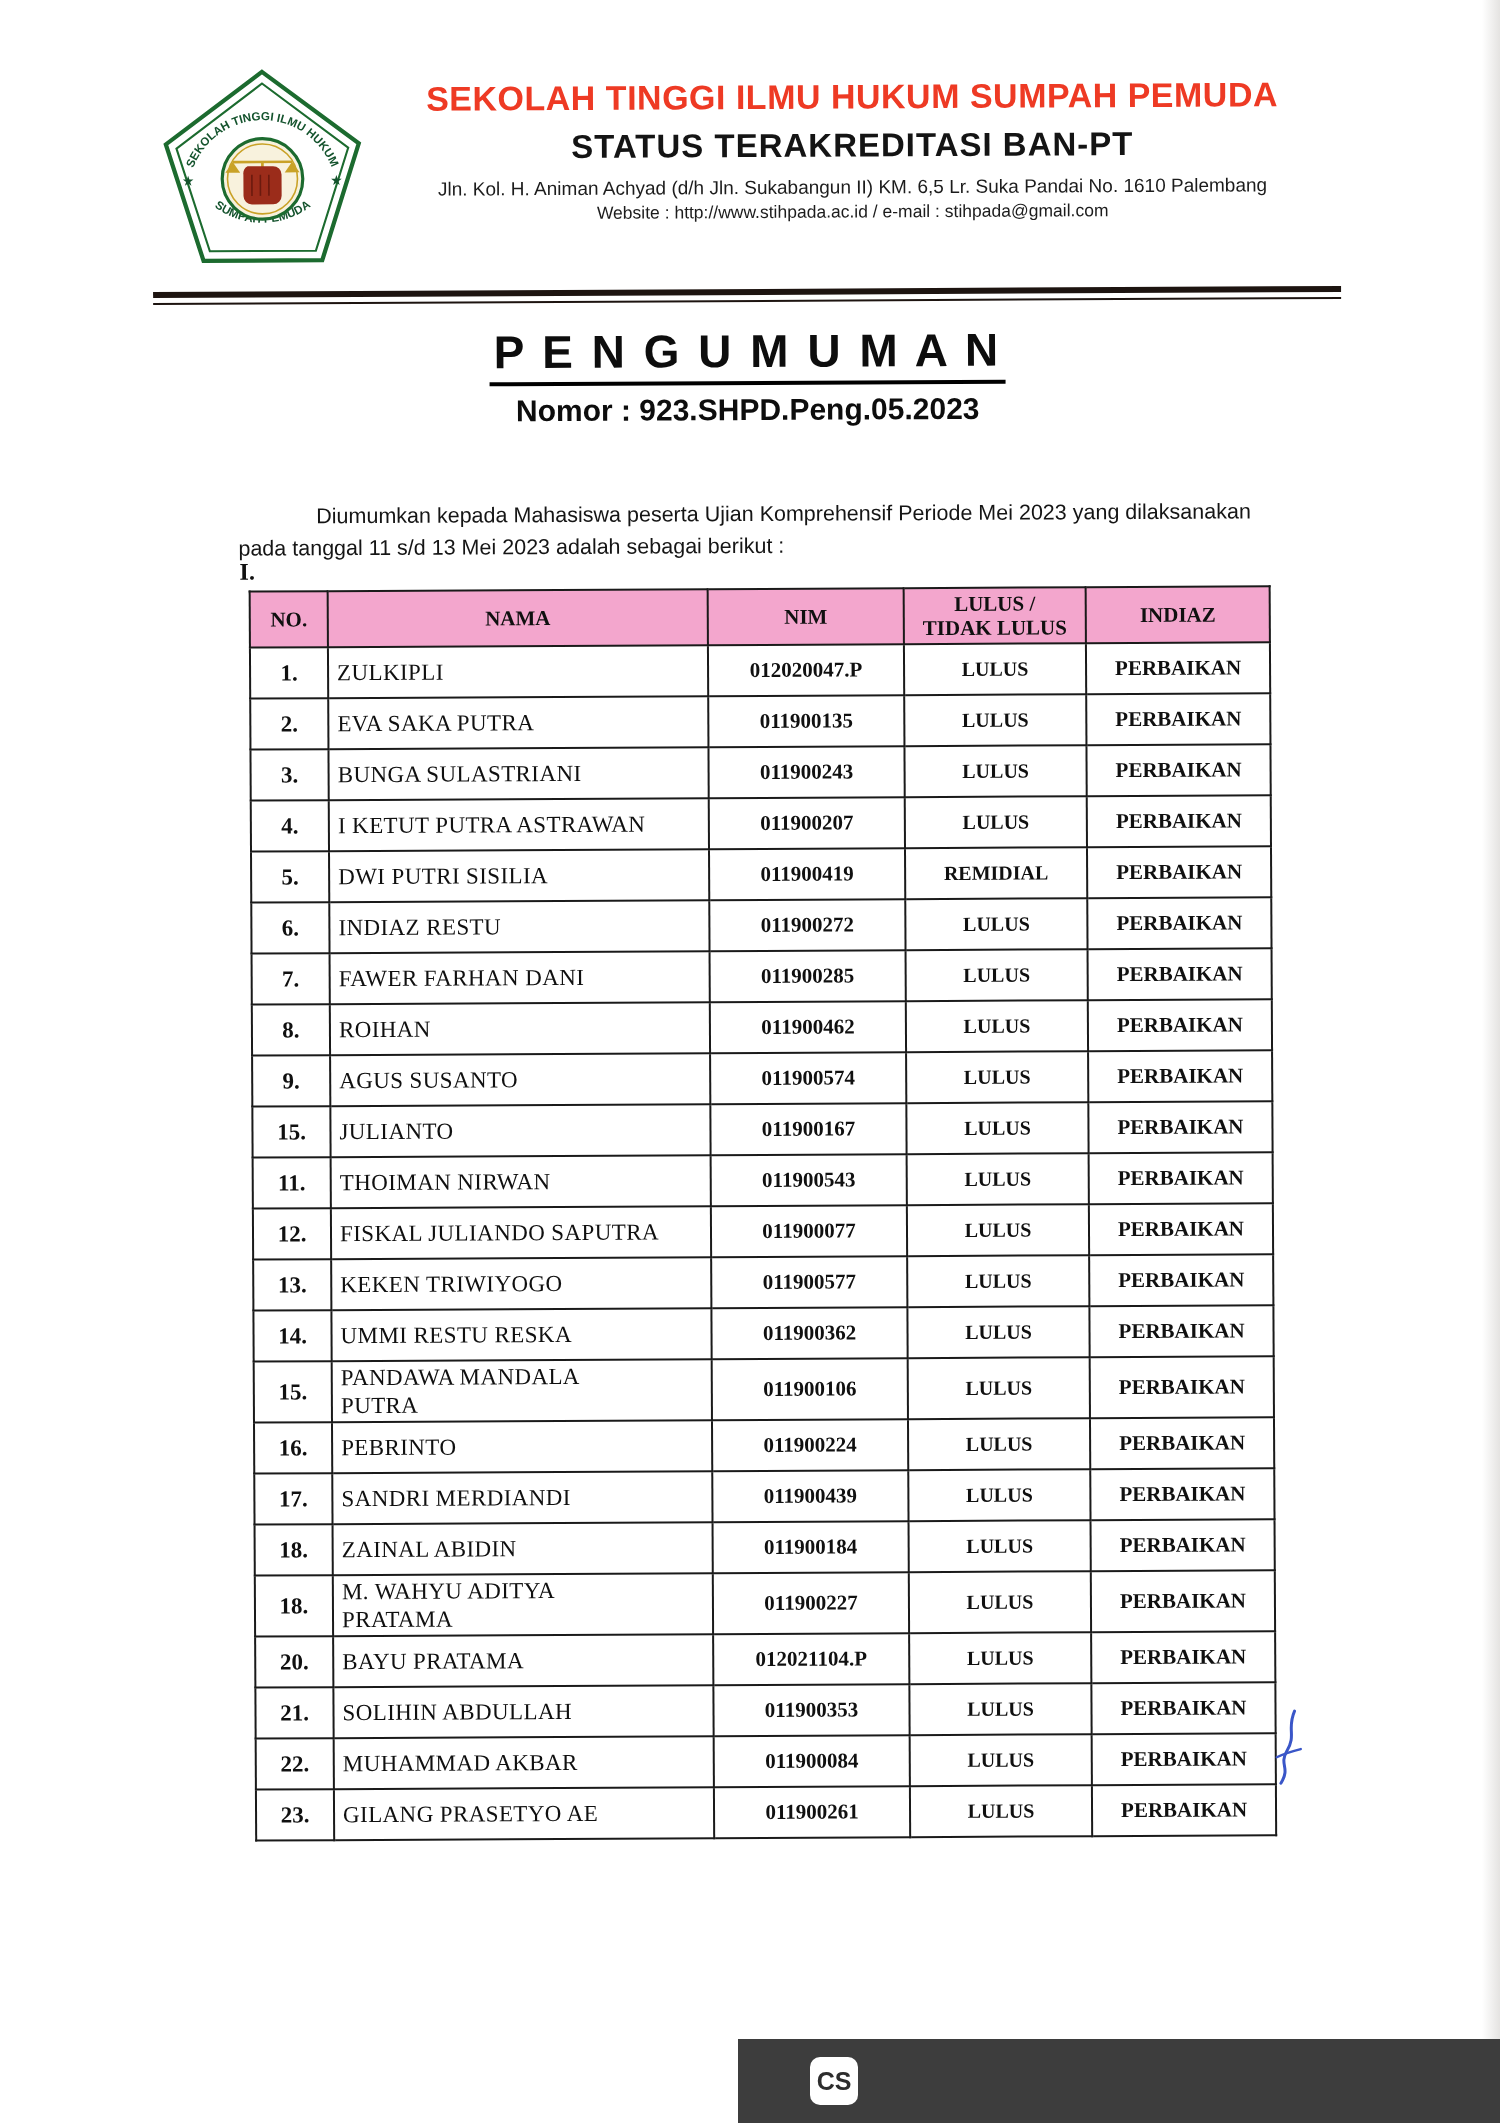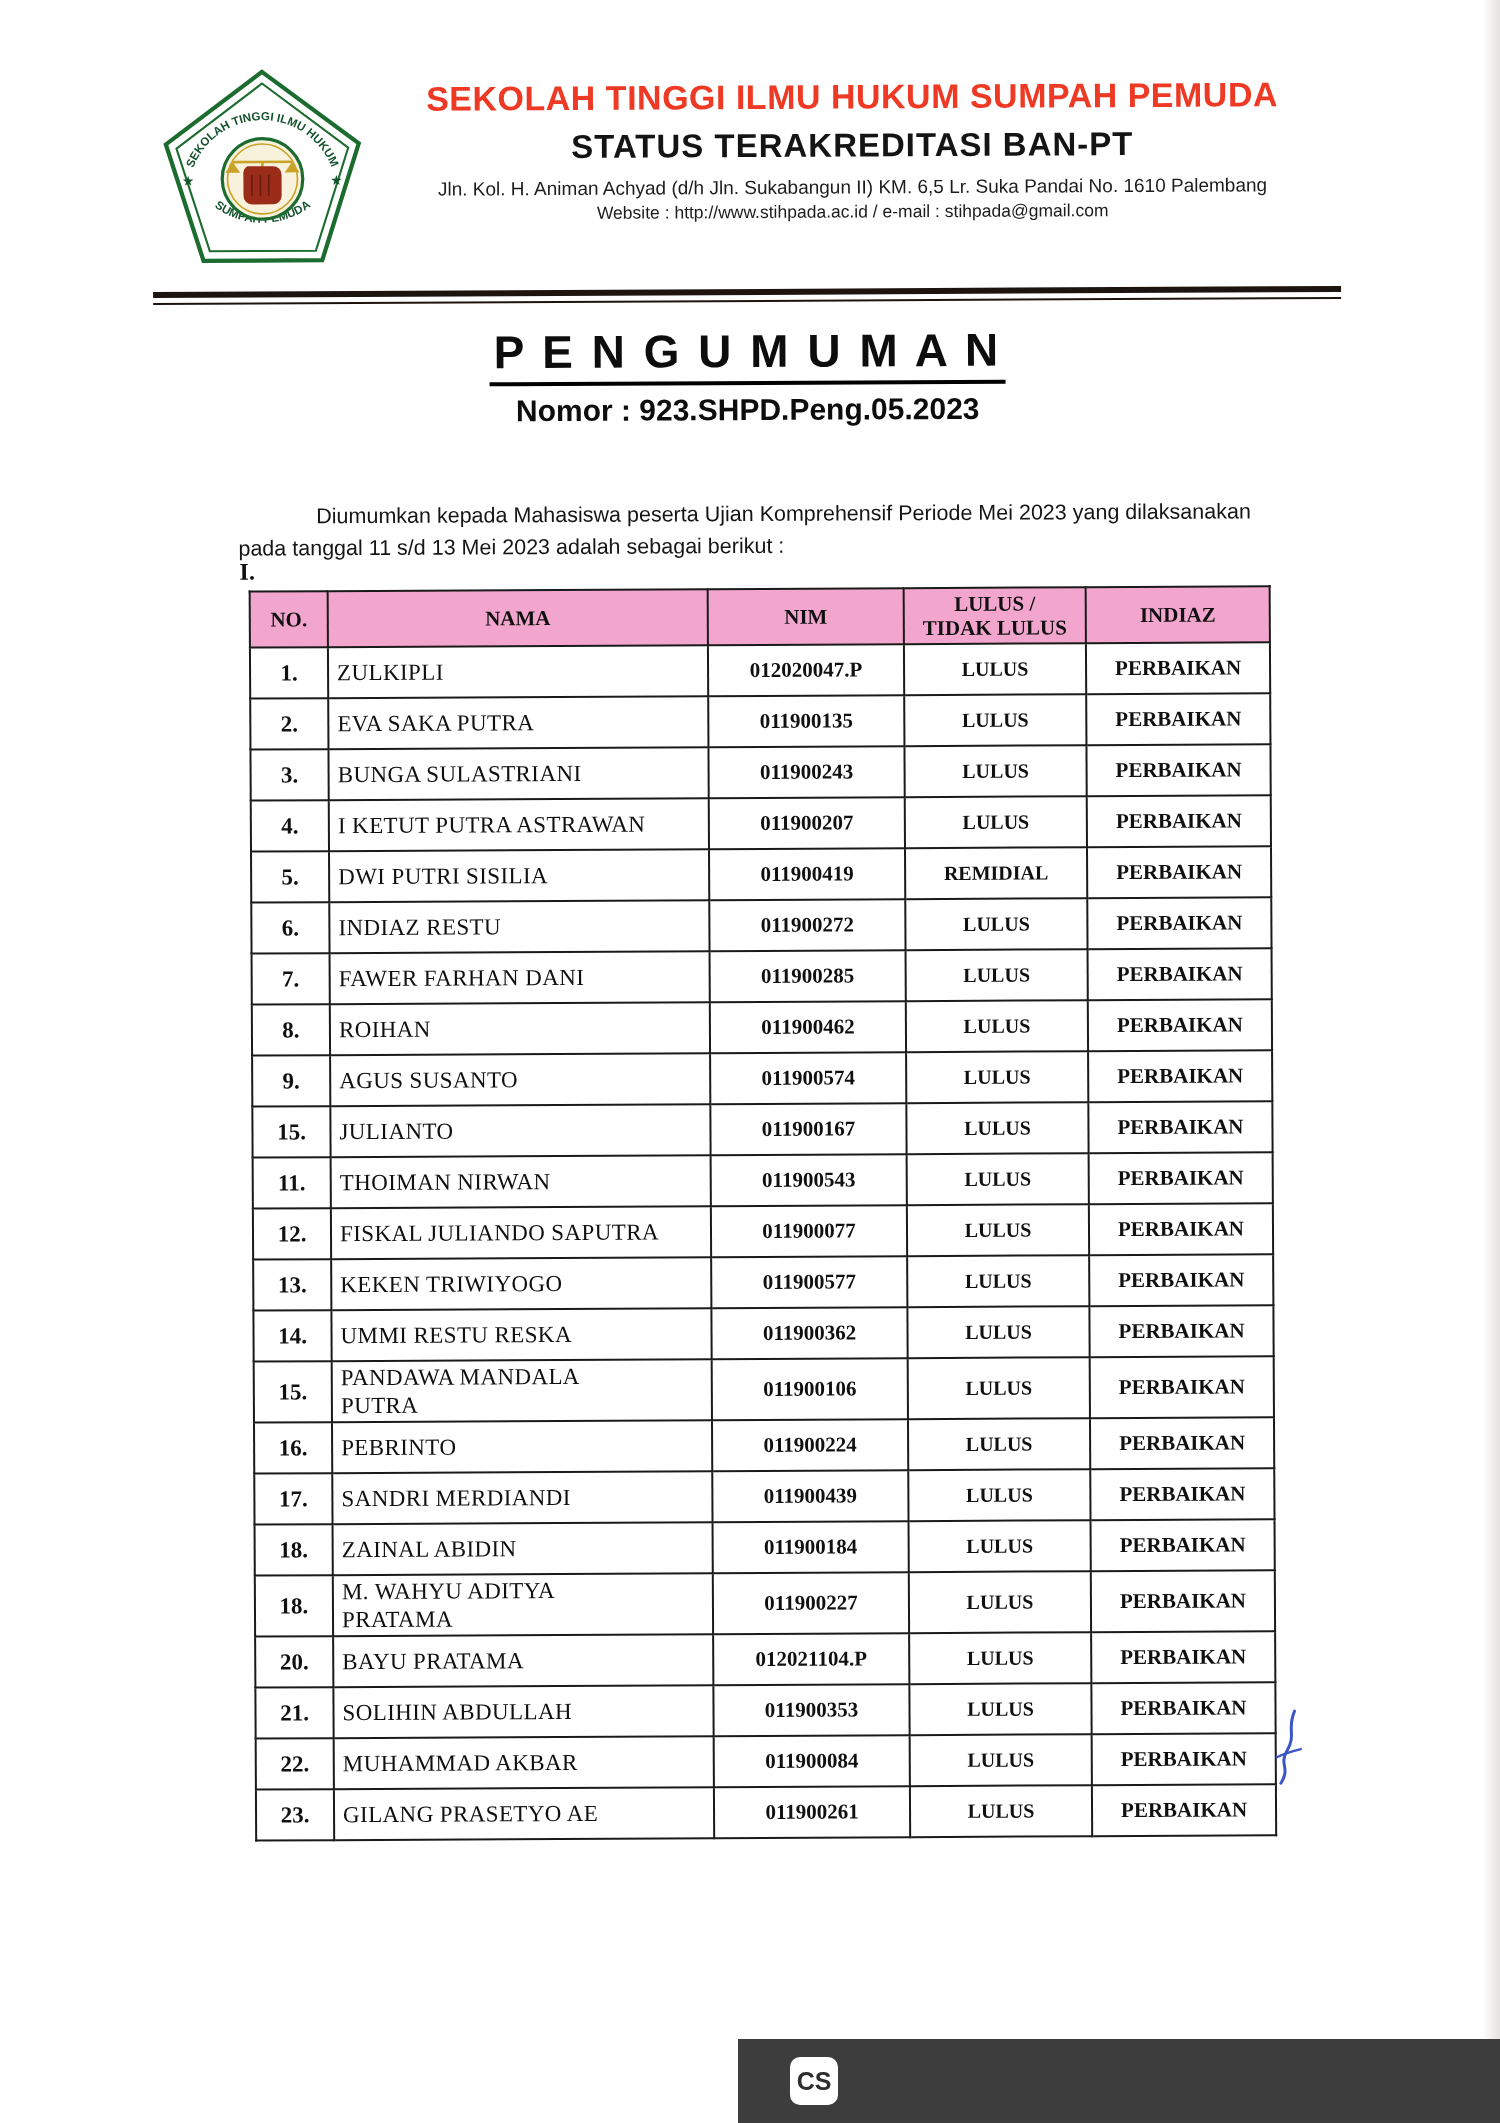--- a/index.html
+++ b/index.html
@@ -74,21 +74,21 @@
   .cell-status  { text-align:center; font-weight:700; font-size:20px; }
   .cell-skripsi { text-align:center; font-weight:700; font-size:21px; }
 
   
   .pen-mark { position:absolute; left:1252px; top:1708px; }
 
   
   .scanner-bar {
     position:absolute; left:738px; right:0; bottom:0; height:84px;
     background:#3d3d3d;
-    display:flex; align-items:center; gap:24px; padding-left:52px;
+    display:flex; align-items:center; gap:24px; padding-left:72px;
     box-sizing:border-box;
   }
   .cs-icon {
     width:48px; height:48px; background:#ffffff; border-radius:10px;
     display:flex; align-items:center; justify-content:center;
     font-weight:800; font-size:25px; color:#2d2d2d; flex:0 0 auto;
     font-family:"Liberation Sans", sans-serif;
   }
   .cs-text { color:#f2f2f2; font-size:36px; white-space:nowrap; font-family:"Liberation Sans", sans-serif; }
 </style>

